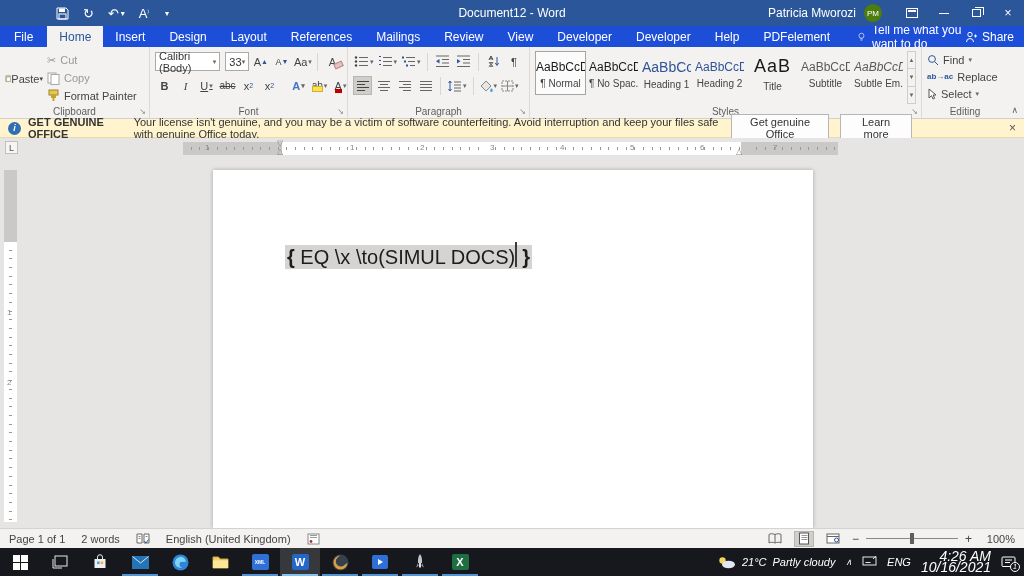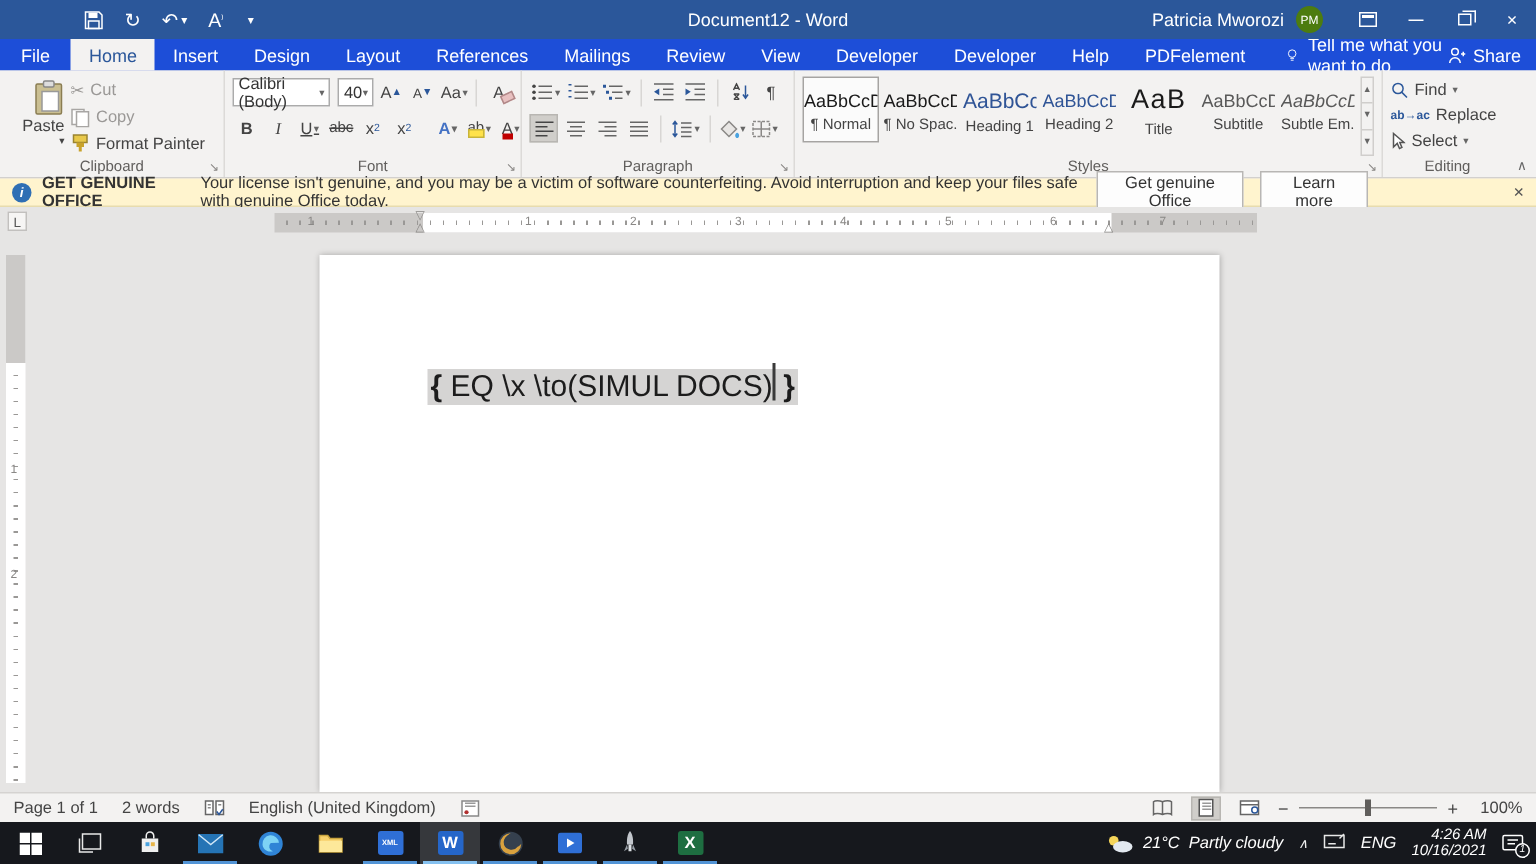--- a/index.html
+++ b/index.html
@@ -36,21 +36,21 @@
   .rgroup { position:relative; border-right:1px solid #dcdad8; padding:4px 5px 14px 5px; }
   .glabel { position:absolute; bottom:1px; left:0; right:0; text-align:center; font-size:10px; color:#605e5c; }
   .launcher { position:absolute; bottom:2px; right:3px; font-size:8px; color:#8a8886; }
   .rrow { display:flex; align-items:center; height:21px; margin-bottom:3px; gap:2px; font-size:11px; }
   .rb { min-width:19px; height:19px; display:flex; align-items:center; justify-content:center; border:1px solid transparent; color:#444; }
   .rb.sel { background:#d0ceca; border-color:#b8b6b2; }
   .rb .drop { font-size:7px; color:#666; margin-left:1px; }
   .vsep { width:1px; height:18px; background:#d8d6d4; margin:0 3px; }
 
   .g-clip { width:150px; display:flex; }
-  .paste-big { width:38px; display:flex; flex-direction:column; align-items:flex-end; font-size:11px; color:#444; padding-top:2px; }
+  .paste-big { width:38px; display:flex; flex-direction:row; align-items:center; font-size:11px; color:#444; padding-top:2px; }
   .paste-big .drop { font-size:7px; }
   .clip-col { display:flex; flex-direction:column; justify-content:flex-start; margin-left:4px; gap:1px; padding-top:1px; }
   .clip-item { display:flex; align-items:center; gap:4px; font-size:11px; height:17px; }
   .clip-item.dim { color:#9a9896; }
 
   .g-font { width:198px; }
   .combo { height:19px; background:#fff; border:1px solid #ababab; display:flex; align-items:center; justify-content:space-between; padding:0 3px; font-size:11px; color:#333; }
   .combo .drop { font-size:7px; color:#666; }
   .fname { width:97px; }
   .fsize { width:33px; margin-left:3px; }
@@ -142,21 +142,21 @@
   .tbtn.open:after { content:""; position:absolute; bottom:0; left:2px; right:2px; height:2px; background:#5294d6; }
   .tbtn.active { background:rgba(255,255,255,.14); }
   .tbtn.active:after { background:#85c1f0; }
   .tile { width:17px; height:16px; border-radius:2px; color:#fff; font-weight:bold; font-size:11px; display:flex; align-items:center; justify-content:center; }
   .tile.word { background:#2566c9; }
   .tile.excel { background:#1e6e41; }
   .tile.xml { background:#2f6fd6; font-size:5px; letter-spacing:0; }
   .tray { margin-left:auto; display:flex; align-items:center; gap:10px; padding-right:8px; font-size:11px;font-style:italic; }
   .weather { display:flex; align-items:center; gap:6px; }
   .chev { font-size:9px; color:#eee; }
-  .clock { font-size:10px; line-height:11px; text-align:right; }
+  .clock { font-size:14px; line-height:11px; text-align:right; }
   .ac { position:relative; display:flex; }
   .ac .badge { position:absolute; right:-4px; bottom:-3px; background:#16181d; border:1px solid #fff; border-radius:50%; width:10px; height:10px; font-size:7px; display:flex; align-items:center; justify-content:center; }
 </style>
 </head>
 <body>
 
 <div class="screen">
 
   <div class="titlebar">
     <div class="qat">
@@ -255,21 +255,21 @@
       <span class="launcher">↘</span>
     </div>
 
     <div class="rgroup g-font">
       <div class="rrow">
         <div class="combo fname">
           <span>Calibri (Body)</span>
           <span class="drop">▾</span>
         </div>
         <div class="combo fsize">
-          <span>40</span>
+          <span>33</span>
           <span class="drop">▾</span>
         </div>
         <div class="rb grow">
             <span>A</span>
             <sup>▲</sup>
           </div>
         <div class="rb shrink">
             <span style="font-size:9px;">A</span>
             <sup>▼</sup>
           </div>

